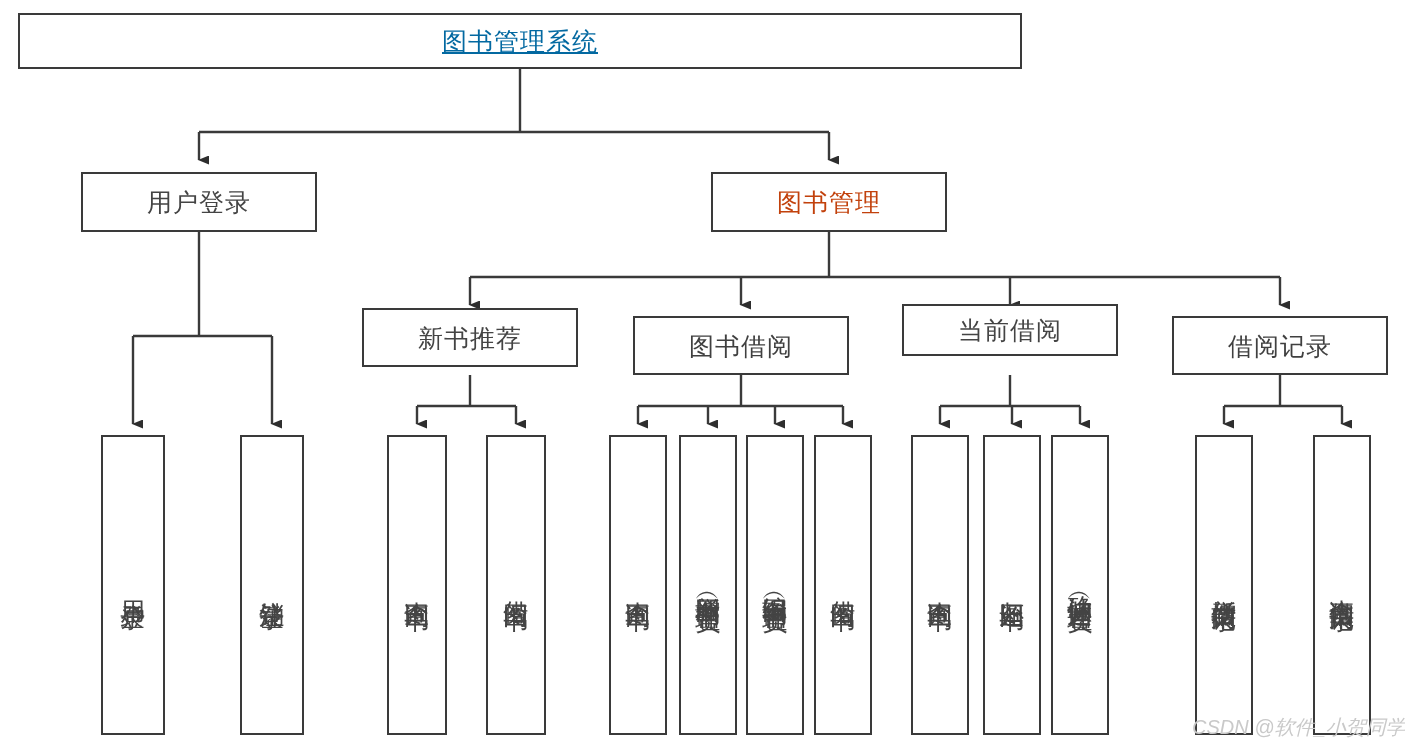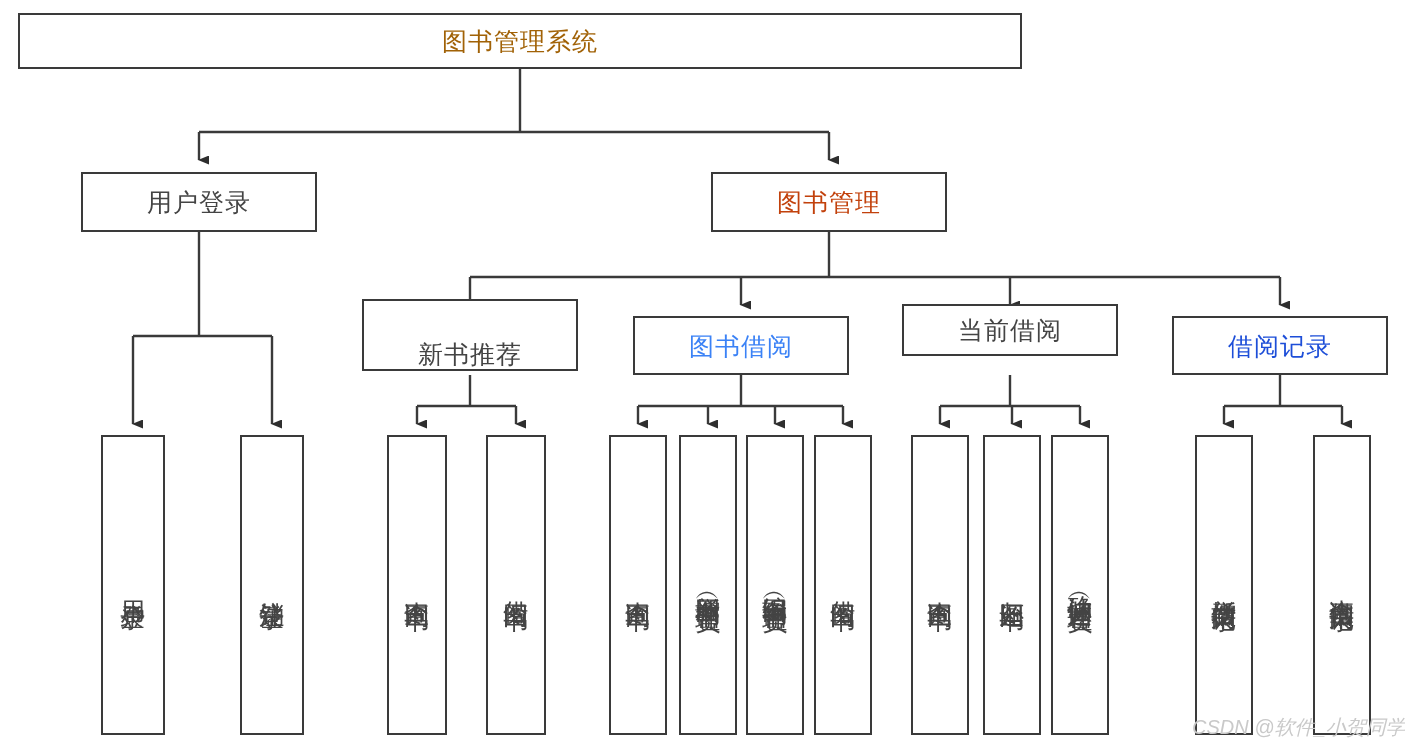--- a/index.html
+++ b/index.html
@@ -114,41 +114,41 @@
       <path d="M1012,406 L1012,424" marker-end="url(#arrow)"></path>
       <path d="M1080,406 L1080,424" marker-end="url(#arrow)"></path>
 
       <path d="M1280,375 L1280,406"></path>
       <path d="M1224,406 L1342,406"></path>
       <path d="M1224,406 L1224,424" marker-end="url(#arrow)"></path>
       <path d="M1342,406 L1342,424" marker-end="url(#arrow)"></path>
     </g>
   </svg>
 
-  <div class="node horiz" style="left: 18px; top: 13px; width: 1004px; height: 56px; border-color: rgb(58, 58, 58); color: #a16207; background: rgb(255, 255, 255);">
+  <div class="node horiz" style="left: 18px; top: 13px; width: 1004px; height: 56px; border-color: rgb(58, 58, 58); color: #0369a1; background: rgb(255, 255, 255); text-decoration: underline;">
     <span>图书管理系统</span>
   </div>
 
   <div class="node horiz" style="left: 81px; top: 172px; width: 236px; height: 60px; border-color: rgb(58, 58, 58); color: rgb(68, 68, 68); background: rgb(255, 255, 255);">
     <span>用户登录</span>
   </div>
   <div class="node horiz" style="left: 711px; top: 172px; width: 236px; height: 60px; border-color: rgb(58, 58, 58); color: #c2410c; background: rgb(255, 255, 255);">
     <span>图书管理</span>
   </div>
 
-  <div class="node horiz" style="left: 362px; top: 299px; width: 216px; height: 72px; border-color: rgb(58, 58, 58); color: rgb(68, 68, 68); background: rgb(255, 255, 255); align-items: flex-end;">
+  <div class="node horiz" style="left: 362px; top: 308px; width: 216px; height: 59px; border-color: rgb(58, 58, 58); color: rgb(68, 68, 68); background: rgb(255, 255, 255);">
     <span>新书推荐</span>
   </div>
-  <div class="node horiz" style="left: 633px; top: 316px; width: 216px; height: 59px; border-color: rgb(58, 58, 58); color: #3b82f6; background: rgb(255, 255, 255);">
+  <div class="node horiz" style="left: 633px; top: 316px; width: 216px; height: 59px; border-color: rgb(58, 58, 58); color: #404040; background: rgb(255, 255, 255);">
     <span>图书借阅</span>
   </div>
   <div class="node horiz" style="left: 902px; top: 304px; width: 216px; height: 52px; border-color: rgb(58, 58, 58); color: rgb(68, 68, 68); background: rgb(255, 255, 255);">
     <span>当前借阅</span>
   </div>
-  <div class="node horiz" style="left: 1172px; top: 316px; width: 216px; height: 59px; border-color: rgb(58, 58, 58); color: #1d4ed8; background: rgb(255, 255, 255);">
+  <div class="node horiz" style="left: 1172px; top: 316px; width: 216px; height: 59px; border-color: rgb(58, 58, 58); color: #404040; background: rgb(255, 255, 255);">
     <span>借阅记录</span>
   </div>
 
   <div class="node vert" style="left: 101px; top: 435px; width: 64px; height: 300px; border-color: rgb(58, 58, 58); color: rgb(68, 68, 68); background: rgb(255, 255, 255);">
     <span class="vlabel">用户登录</span>
   </div>
   <div class="node vert" style="left: 240px; top: 435px; width: 64px; height: 300px; border-color: rgb(58, 58, 58); color: rgb(68, 68, 68); background: rgb(255, 255, 255);">
     <span class="vlabel">注销登录</span>
   </div>
   <div class="node vert" style="left: 387px; top: 435px; width: 60px; height: 300px; border-color: rgb(58, 58, 58); color: rgb(68, 68, 68); background: rgb(255, 255, 255);">

